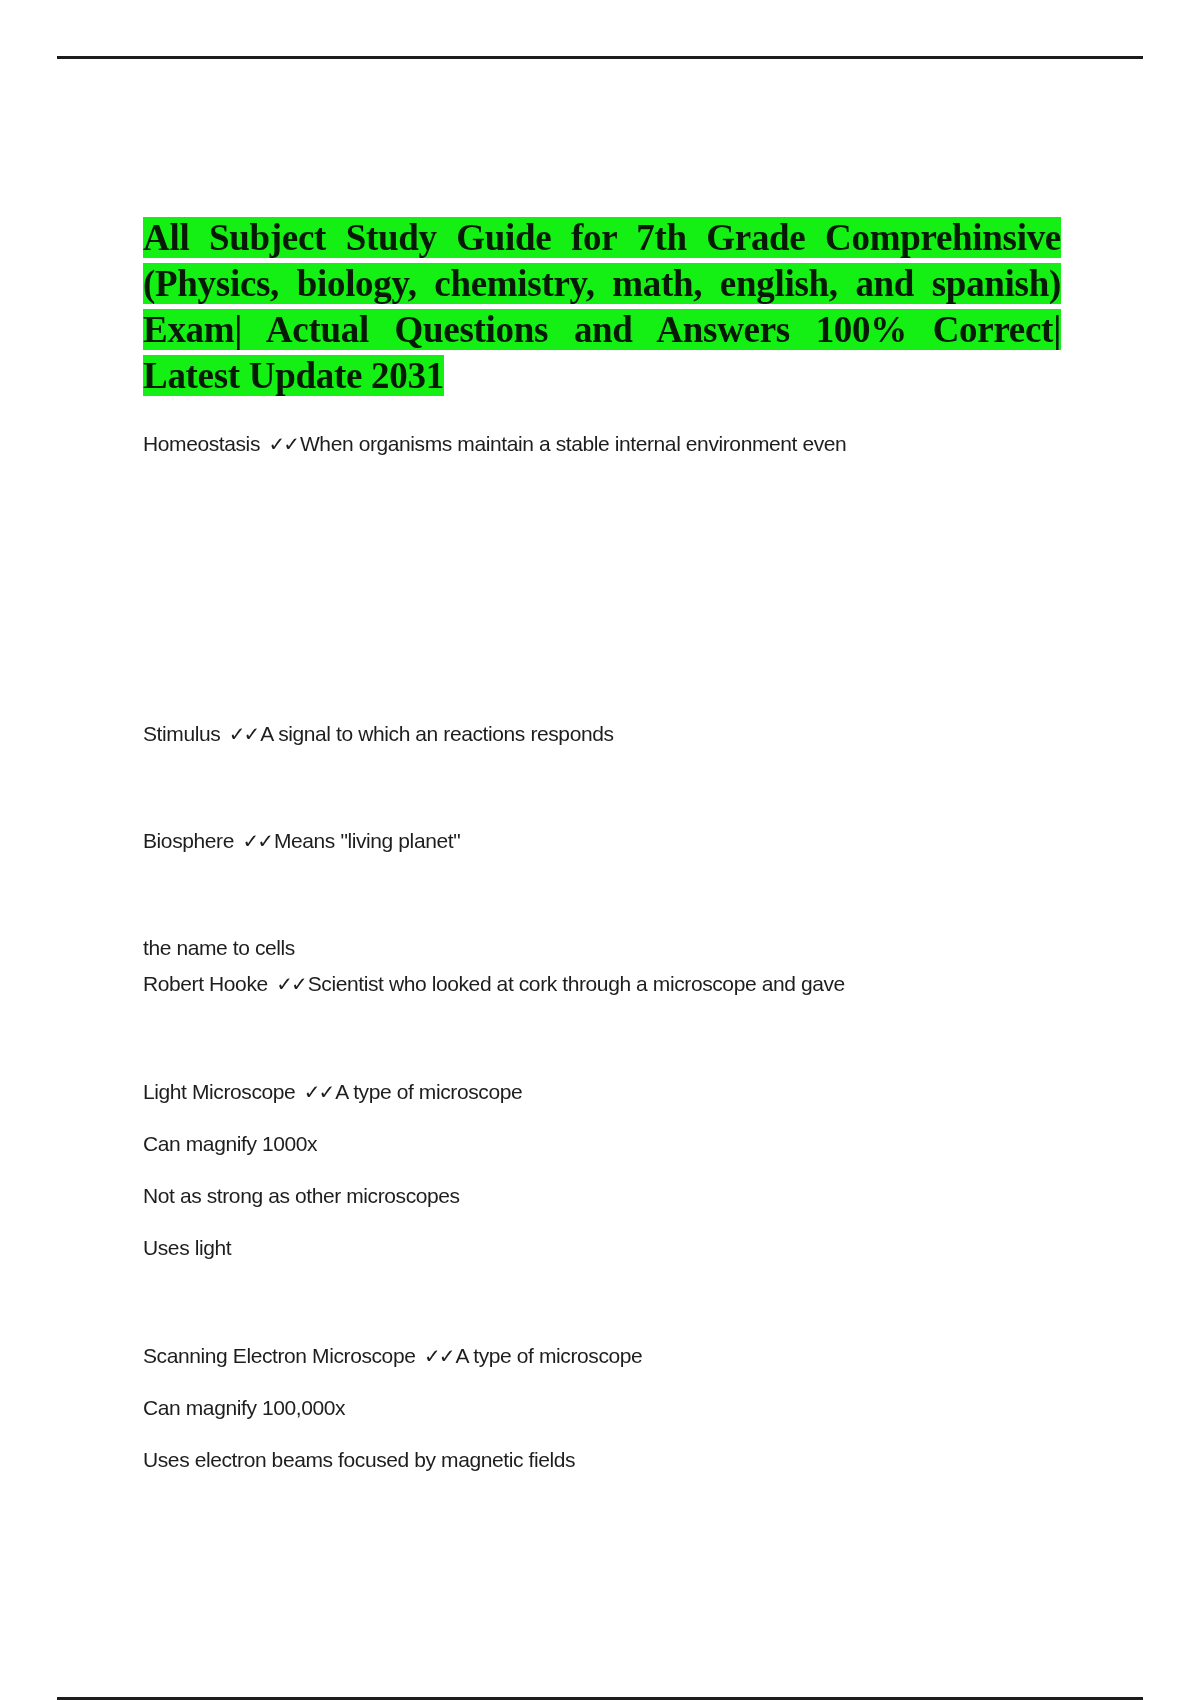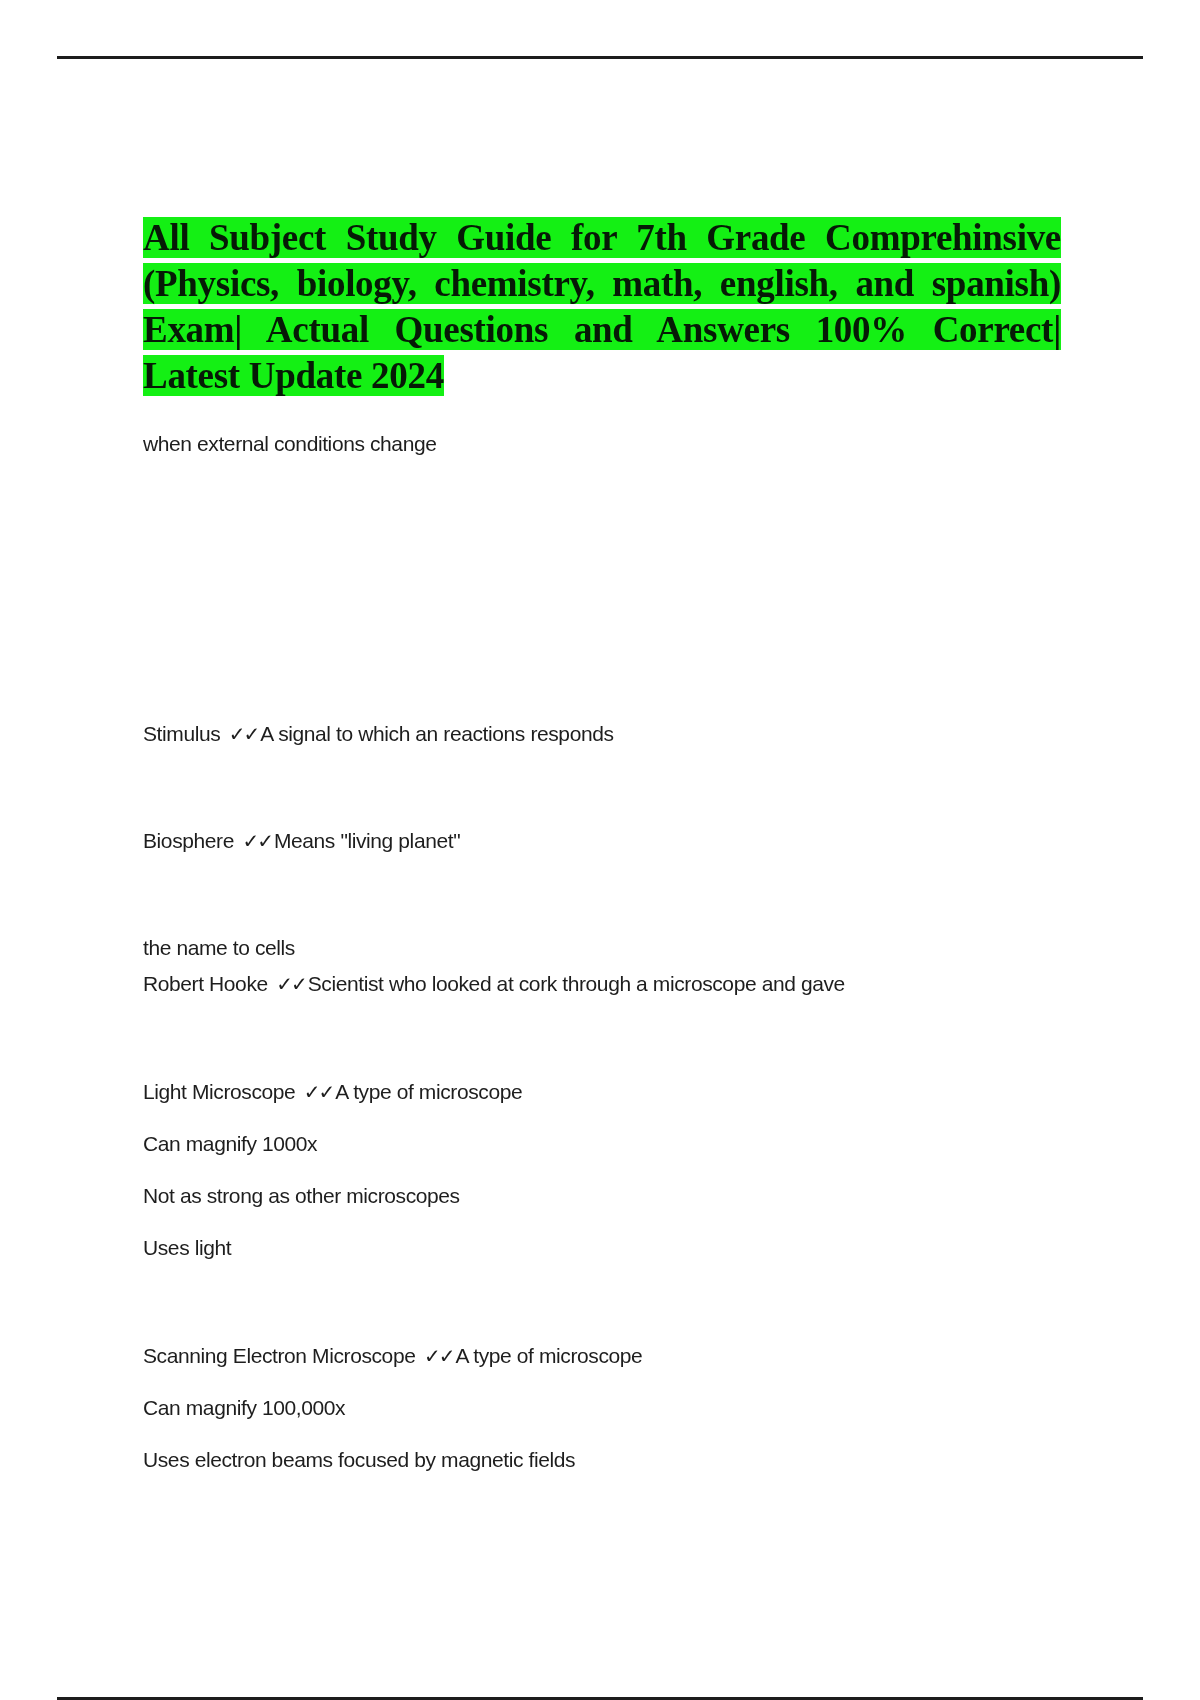--- a/index.html
+++ b/index.html
@@ -22,24 +22,24 @@
   .entry { position: absolute; left: 143px; width: 900px; font-size: 21px; line-height: 36px; letter-spacing: -0.4px; color: #1e1e1e; }
   .line { display: block; white-space: nowrap; }
   .check { font-family: "DejaVu Sans", sans-serif; font-size: 20px; letter-spacing: -2px; margin: 0 2px 0 3px; }
   .sub { position: absolute; left: 143px; font-size: 21px; line-height: 36px; letter-spacing: -0.4px; color: #1e1e1e; white-space: nowrap; }
 </style>
 </head>
 <body>
 
 <div class="rule top"></div>
 
-<div class="title"><span class="hl">All Subject Study Guide for 7th Grade Comprehinsive (Physics, biology, chemistry, math, english, and spanish) Exam| Actual Questions and Answers 100% Correct| Latest Update 2024</span></div>
+<div class="title"><span class="hl">All Subject Study Guide for 7th Grade Comprehinsive (Physics, biology, chemistry, math, english, and spanish) Exam| Actual Questions and Answers 100% Correct| Latest Update 2031</span></div>
 
 <div class="entry" style="top:426px;">
-  <span class="line">when external conditions change</span>
+  <span class="line"><span>Homeostasis</span> <span class="check">✓✓</span><span>When organisms maintain a stable internal environment even</span></span>
 </div>
 
 <div class="entry" style="top:571px;">
 </div>
 
 <div class="entry" style="top:716px;">
   <span class="line"><span>Stimulus</span> <span class="check">✓✓</span><span>A signal to which an reactions responds</span></span>
 </div>
 
 <div class="entry" style="top:823px;">

